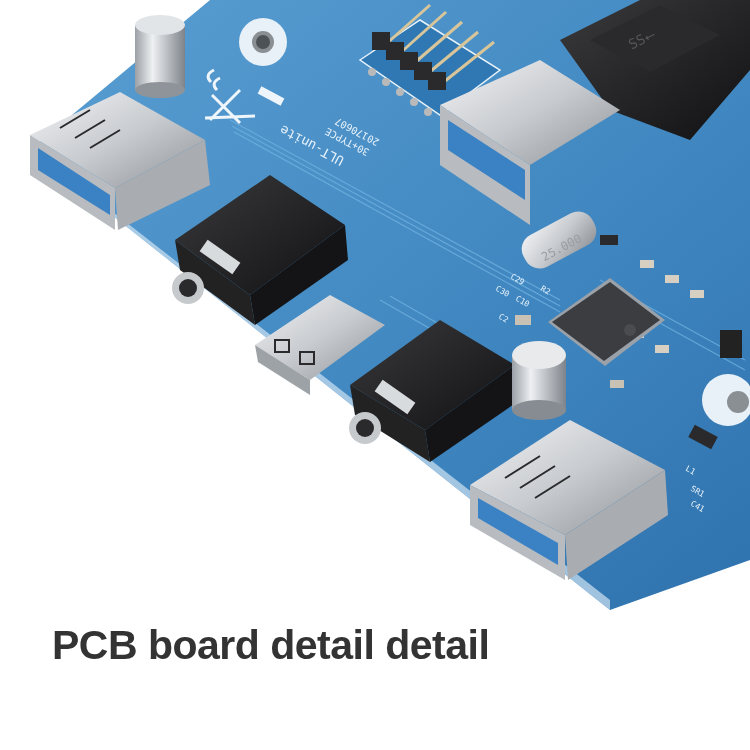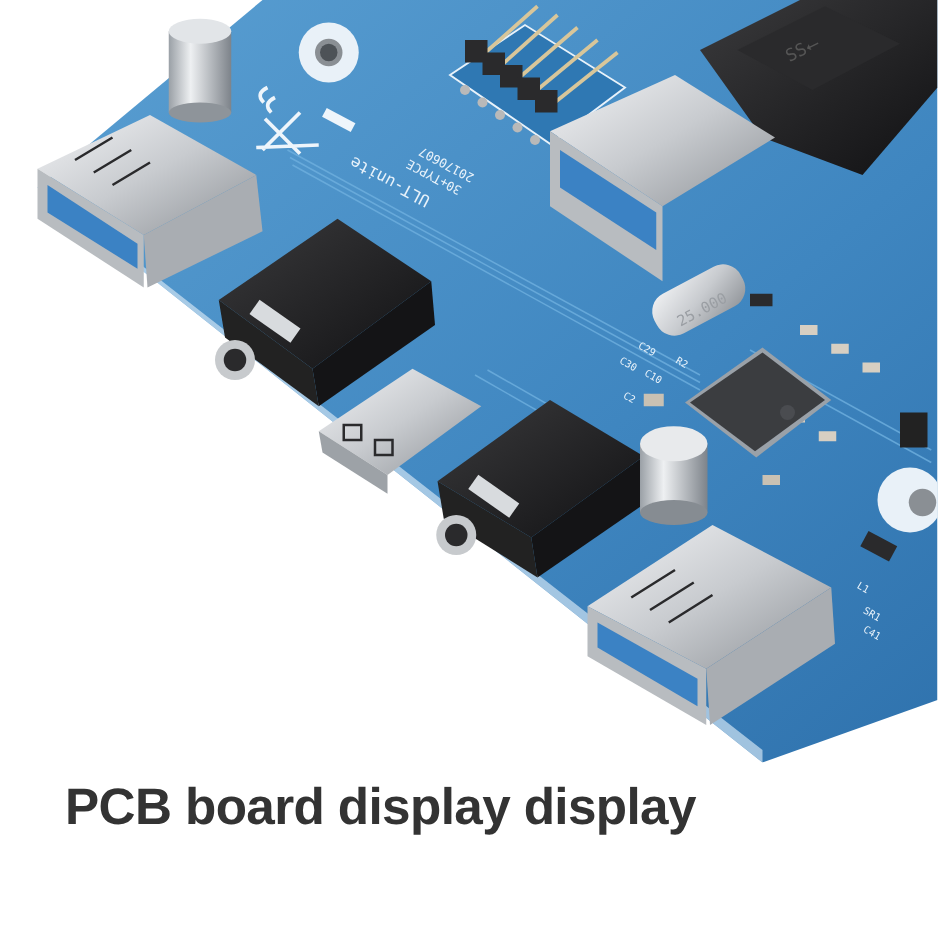--- a/index.html
+++ b/index.html
@@ -187,13 +187,13 @@
   <g>
     <polygon points="470,485 570,420 665,470 565,535" fill="url(#metalGrad)"></polygon>
     <polygon points="470,485 565,535 565,580 470,525" fill="#b8bcc0"></polygon>
     <polygon points="478,498 558,543 558,565 478,518" fill="#3b82c4"></polygon>
     <path d="M505,478 l35,-22 M520,488 l35,-22 M535,498 l35,-22" stroke="#2a2a2c" stroke-width="2"></path>
     <polygon points="565,535 665,470 668,515 568,580" fill="#a9adb2"></polygon>
   </g>
 </svg>
 </div>
 
-<div class="caption">PCB board display display</div>
+<div class="caption">PCB board detail detail</div>
 
 </body></html>

